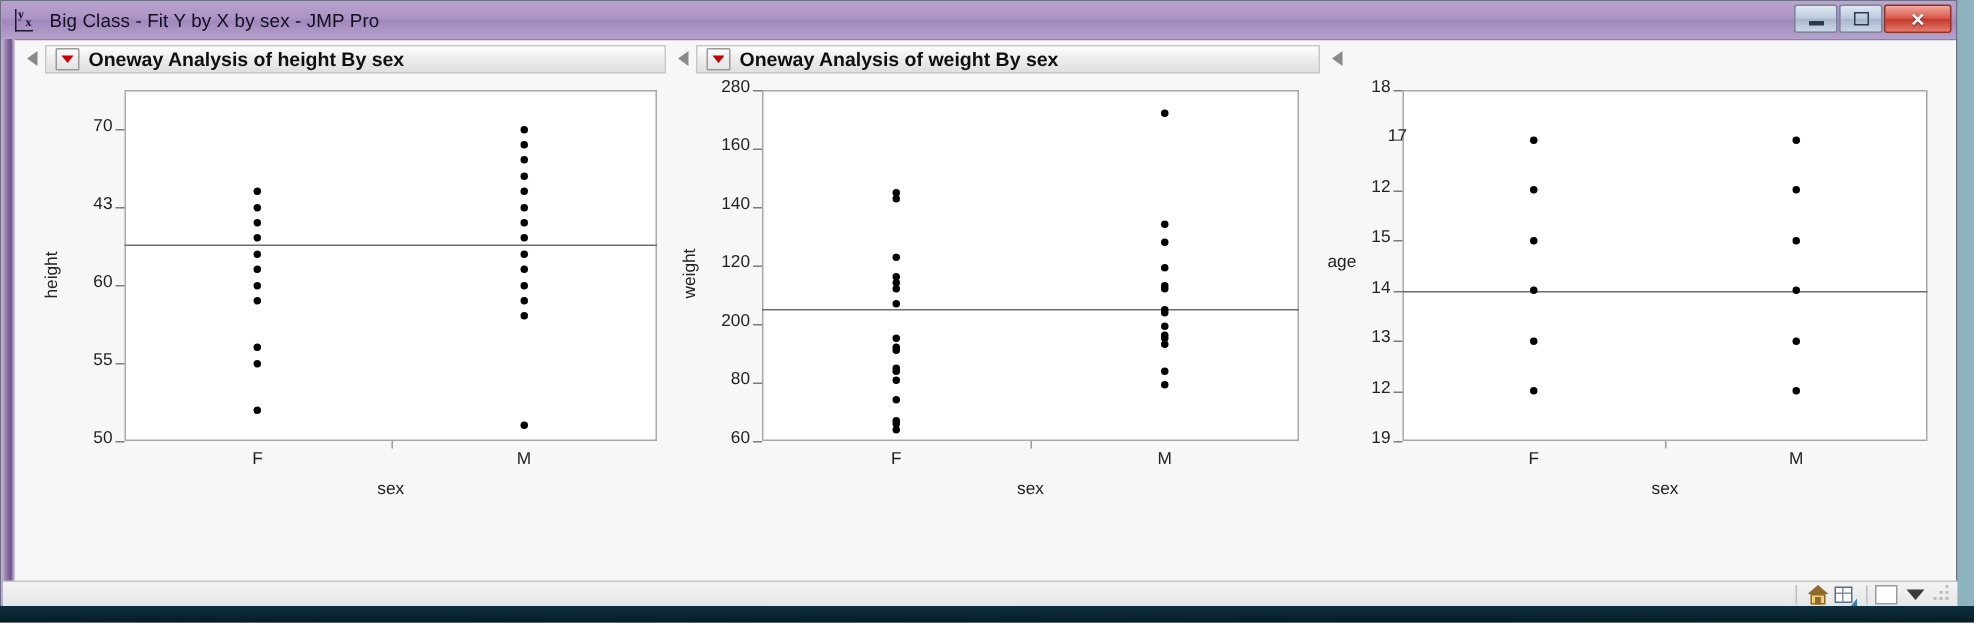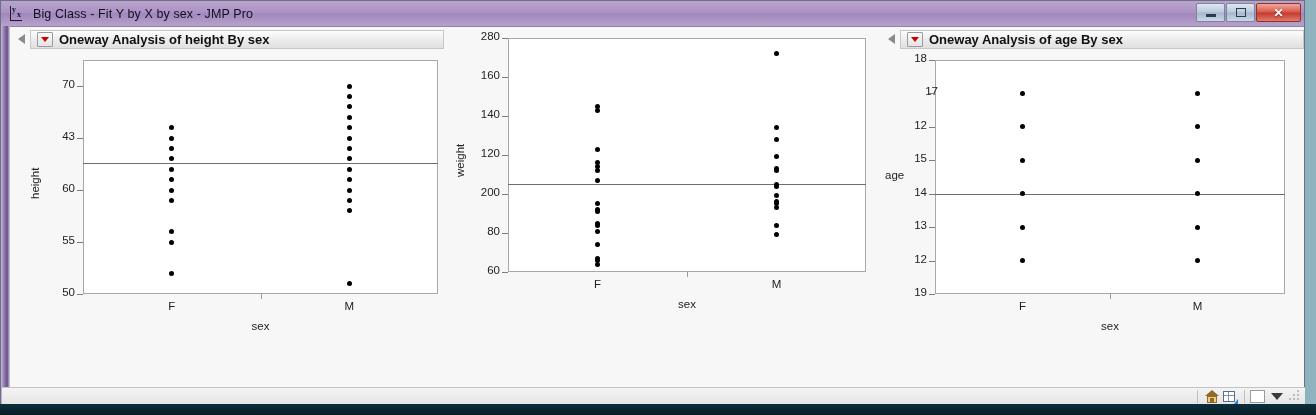--- a/index.html
+++ b/index.html
@@ -267,20 +267,29 @@
               <div class="pt" style="left: 339.25px; top: 129.6px;"></div>
               <div class="pt" style="left: 339.25px; top: 140px;"></div>
               <div class="pt" style="left: 339.25px; top: 150.4px;"></div>
               <div class="pt" style="left: 339.25px; top: 160.8px;"></div>
               <div class="pt" style="left: 339.25px; top: 233.6px;"></div>
               <div class="axis-title-y" style="left: 19px; top: 149px;">height</div>
               <div class="axis-title-x" style="left: 73px; top: 270px; width: 355px;">sex</div>
             </div>
           </div>
           <div class="chart-panel" style="width: 436px;">
+            <div class="panel-head">
+              <div class="tri"></div>
+              <div class="panel-title-bar">
+                <div class="redbtn">
+                  <i></i>
+                </div>
+                <div class="outline-title">Oneway Analysis of weight By sex</div>
+              </div>
+            </div>
             <div class="plot-wrap" style="height: 305px;">
               <div class="plot-frame" style="left: 64px; top: 10px; width: 358px; height: 234px;"></div>
               <div class="ytick" style="left: 18px; top: 236px; width: 38px;">60</div>
               <div class="ytick-mark" style="left: 58px; top: 244px; width: 6px;"></div>
               <div class="ytick" style="left: 18px; top: 197px; width: 38px;">80</div>
               <div class="ytick-mark" style="left: 58px; top: 205px; width: 6px;"></div>
               <div class="ytick" style="left: 18px; top: 158px; width: 38px;">200</div>
               <div class="ytick-mark" style="left: 58px; top: 166px; width: 6px;"></div>
               <div class="ytick" style="left: 18px; top: 119px; width: 38px; text-align: right;">120</div>
               <div class="ytick-mark" style="left: 58px; top: 127px; width: 6px;"></div>
@@ -325,26 +334,20 @@
               <div class="pt" style="left: 332.5px; top: 179.65px;"></div>
               <div class="pt" style="left: 332.5px; top: 197.2px;"></div>
               <div class="pt" style="left: 332.5px; top: 206.95px;"></div>
               <div class="axis-title-y" style="left: 10px; top: 149px;">weight</div>
               <div class="axis-title-x" style="left: 64px; top: 270px; width: 358px;">sex</div>
             </div>
           </div>
           <div class="chart-panel" style="width: 424px;">
             <div class="panel-head">
               <div class="tri"></div>
-              <div class="panel-title-bar">
-                <div class="redbtn">
-                  <i></i>
-                </div>
-                <div class="outline-title">Oneway Analysis of age By sex</div>
-              </div>
             </div>
             <div class="plot-wrap" style="height: 305px;">
               <div class="plot-frame" style="left: 55px; top: 10px; width: 350px; height: 234px;"></div>
               <div class="ytick" style="left: 9px; top: 236px; width: 38px;">19</div>
               <div class="ytick-mark" style="left: 49px; top: 244px; width: 6px;"></div>
               <div class="ytick" style="left: 9px; top: 202.571px; width: 38px;">12</div>
               <div class="ytick-mark" style="left: 49px; top: 210.571px; width: 6px;"></div>
               <div class="ytick" style="left: 9px; top: 169.143px; width: 38px;">13</div>
               <div class="ytick-mark" style="left: 49px; top: 177.143px; width: 6px;"></div>
               <div class="ytick" style="left: 9px; top: 135.714px; width: 38px;">14</div>

